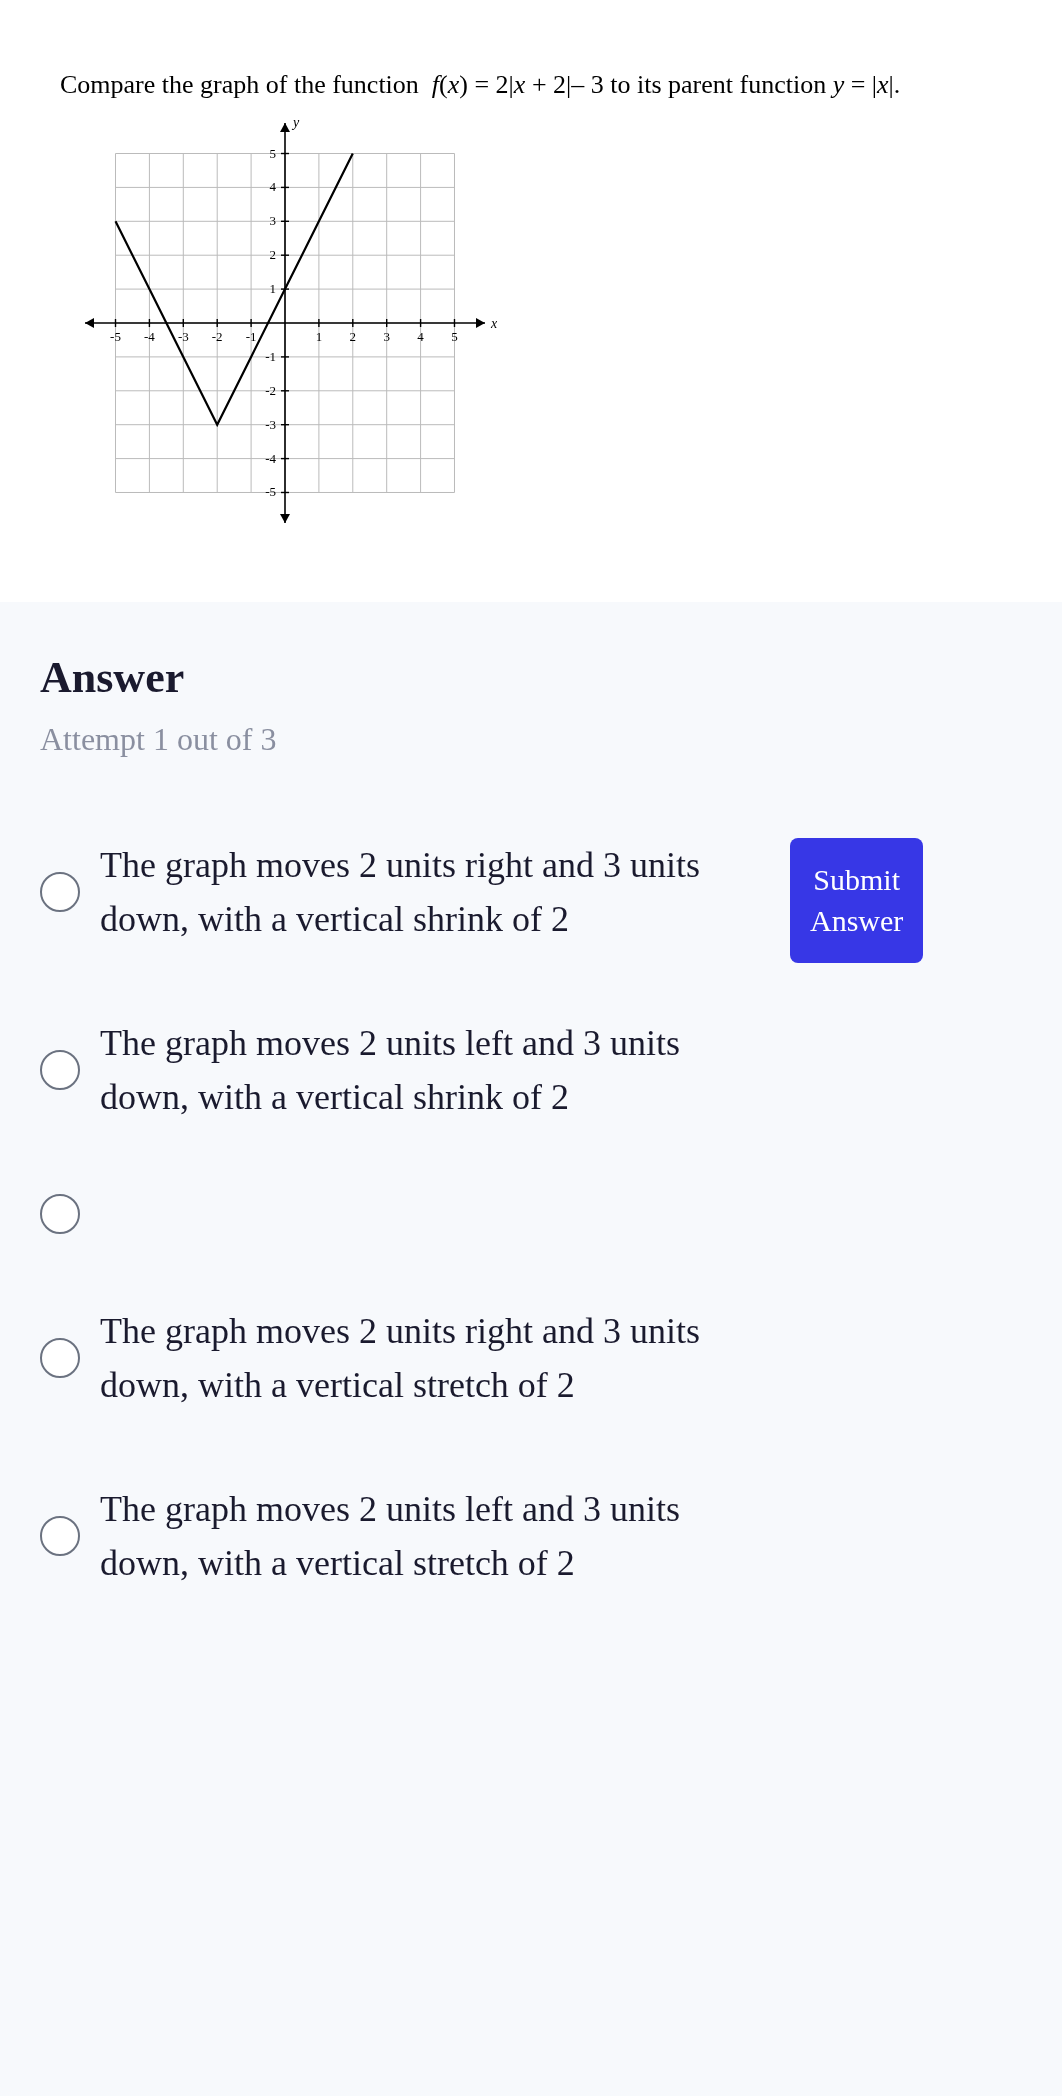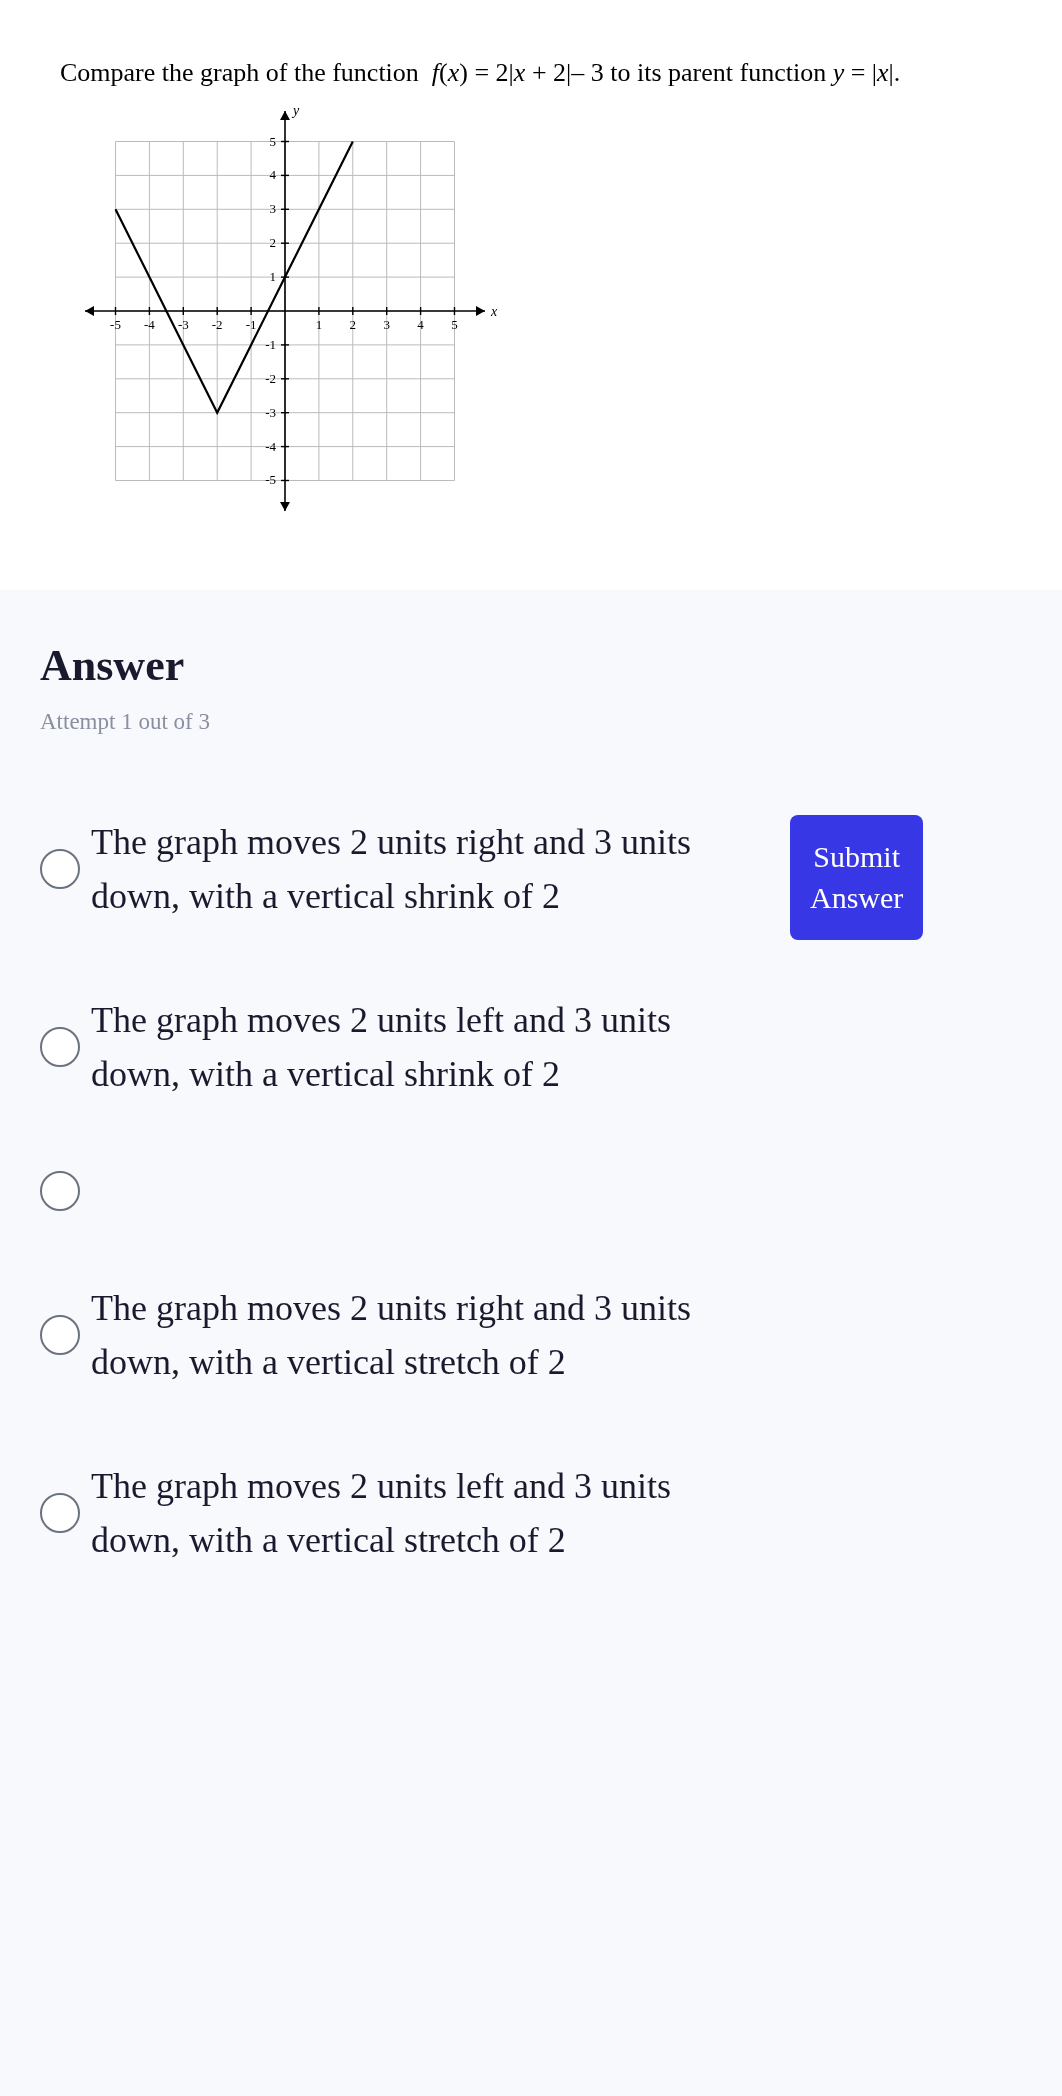--- a/index.html
+++ b/index.html
@@ -5,20 +5,21 @@
   * { box-sizing: border-box; margin: 0; padding: 0; }
   body {
     font-family: Georgia, 'Times New Roman', serif;
     background: #fff;
     width: 1062px;
     color: #000;
   }
   .question-area {
     padding: 58px 60px 40px 60px;
     background: #fff;
+    margin-top: 12px;
   }
   .question-text {
     font-family: 'Times New Roman', serif;
     font-size: 26px;
     color: #000;
     margin-bottom: 8px;
   }
   .chart-wrap {
     margin: 0 0 20px 10px;
   }
@@ -30,36 +31,36 @@
   }
   .answer-title {
     font-family: Georgia, serif;
     font-size: 44px;
     font-weight: bold;
     color: #1a1a2e;
     margin-bottom: 18px;
   }
   .attempt-text {
     font-family: Georgia, serif;
-    font-size: 23px;
+    font-size: 32px;
     color: #8a8fa0;
     margin-bottom: 80px;
   }
   .answer-body {
     display: flex;
     align-items: flex-start;
     gap: 30px;
   }
   .options-col {
     flex: 0 0 720px;
   }
   .option-row {
     display: flex;
     align-items: center;
-    gap: 11px;
+    gap: 20px;
     margin-bottom: 70px;
     cursor: pointer;
   }
   .radio {
     flex: 0 0 40px;
     width: 40px;
     height: 40px;
     border: 2px solid #6b7280;
     border-radius: 50%;
     background: #fff;

